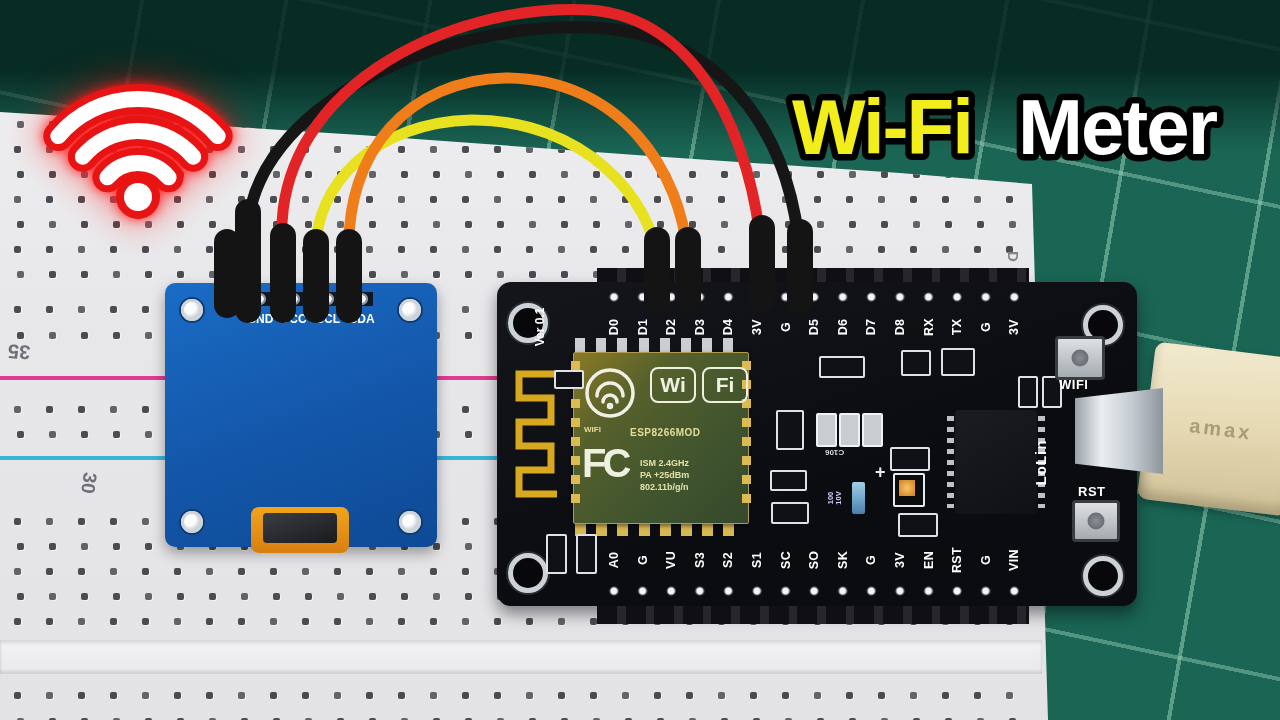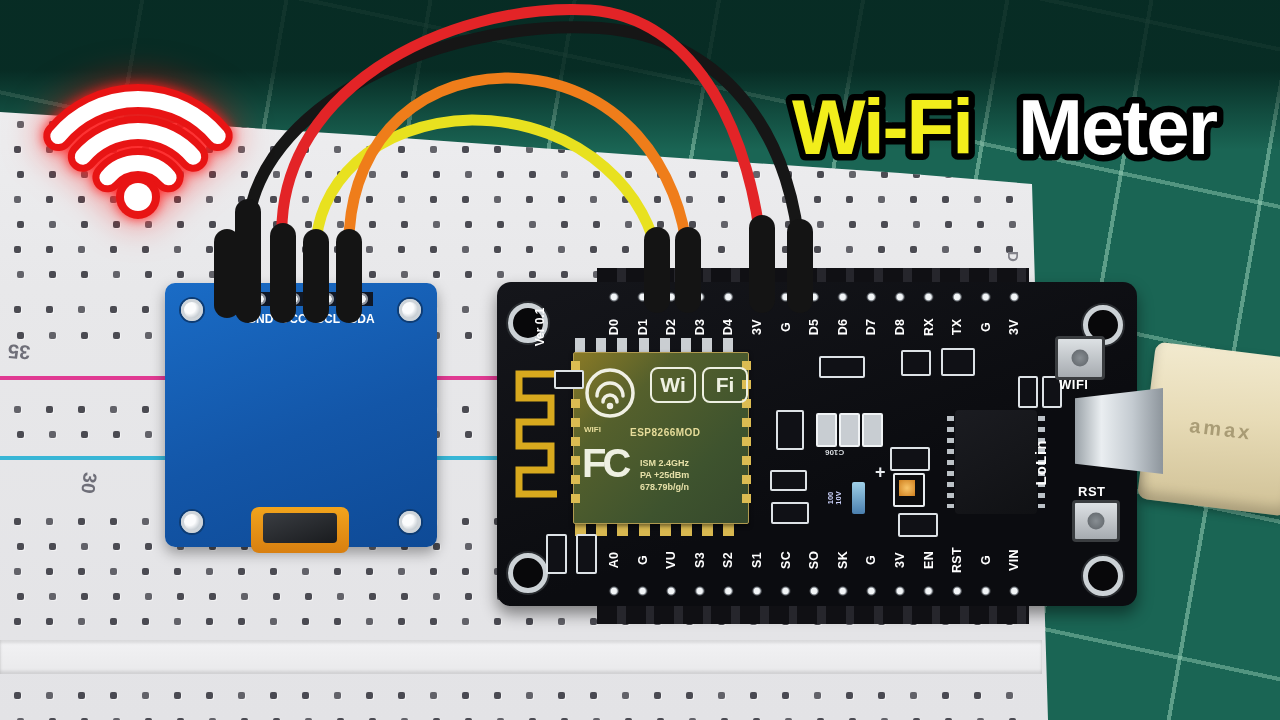--- a/index.html
+++ b/index.html
@@ -791,21 +791,21 @@
       <div class="wifi-badge-row">
         <div class="badge-box">Wi</div>
         <div class="badge-box">Fi</div>
       </div>
       <div class="esp-model1">WIFI</div>
       <div class="esp-model2">ESP8266MOD</div>
       <div class="fcc">FC</div>
       <div class="esp-specs">
         <div>ISM 2.4GHz</div>
         <div>PA +25dBm</div>
-        <div>678.79b/g/n</div>
+        <div>802.11b/g/n</div>
       </div>
     </div>
 
     <div class="pin-dots top"></div>
     <div class="pin-dots bottom"></div>
     <div class="pin-labels top">
         <span class="pin-label">D0</span>
         <span class="pin-label">D1</span>
         <span class="pin-label">D2</span>
         <span class="pin-label">D3</span>

